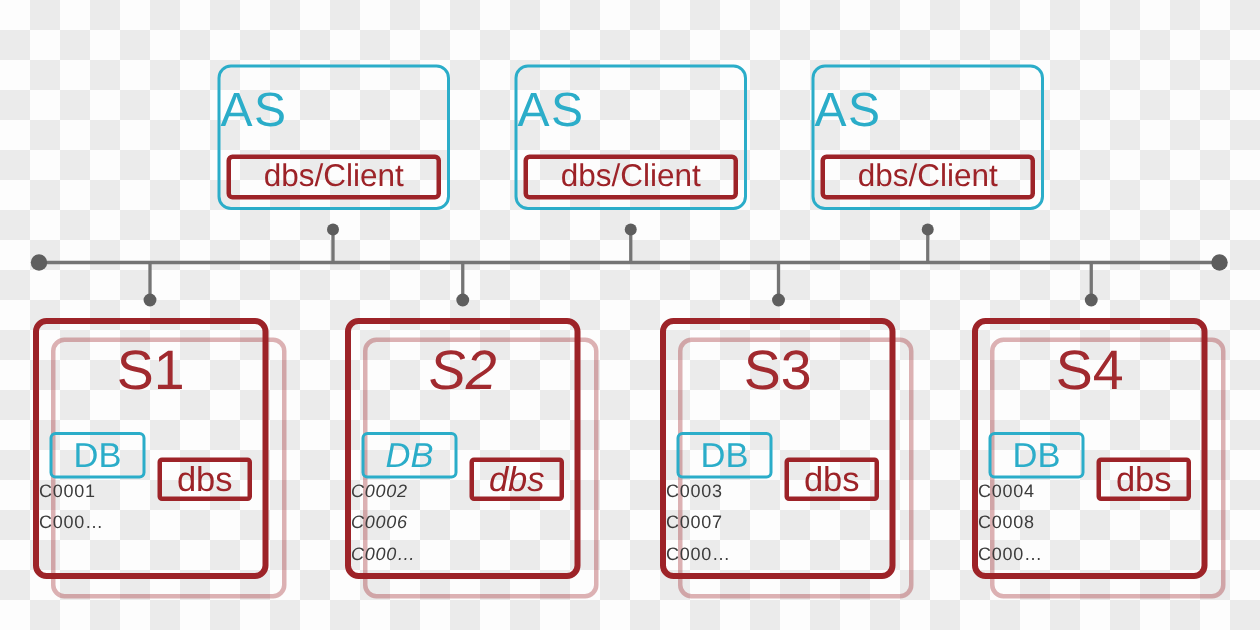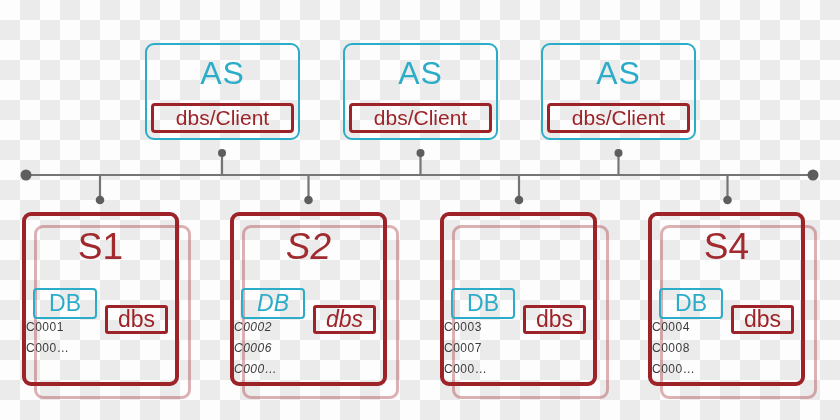--- a/index.html
+++ b/index.html
@@ -31,21 +31,20 @@
     border: 2.5px solid #2badc9;
     border-radius: 9px;
   }
   .as-box.n0 { left: 145px; }
   .as-box.n1 { left: 343px; }
   .as-box.n2 { left: 541px; }
 
   .as-title {
     position: absolute;
     top: 11px; left: 0; right: 0;
-    text-align: center;
     font-size: 32px;
     line-height: 34px;
     color: #2badc9;
     letter-spacing: 1px;
   }
   .as-sub-box {
     position: absolute;
     left: 4px; right: 4px; bottom: 5px;
     height: 30px;
     border: 3px solid #9d2328;
@@ -205,20 +204,21 @@
         <div>C0002</div>
         <div>C0006</div>
         <div>C000…</div>
       </div>
     </div>
   </div>
 
   <div class="server n2">
     <div class="server-shadow"></div>
     <div class="server-main">
+      <div class="s-title">S3</div>
       <div class="badge-row">
         <div class="db-badge">DB</div>
         <div class="dbs-badge">dbs</div>
       </div>
       <div class="codes">
         <div>C0003</div>
         <div>C0007</div>
         <div>C000…</div>
       </div>
     </div>

